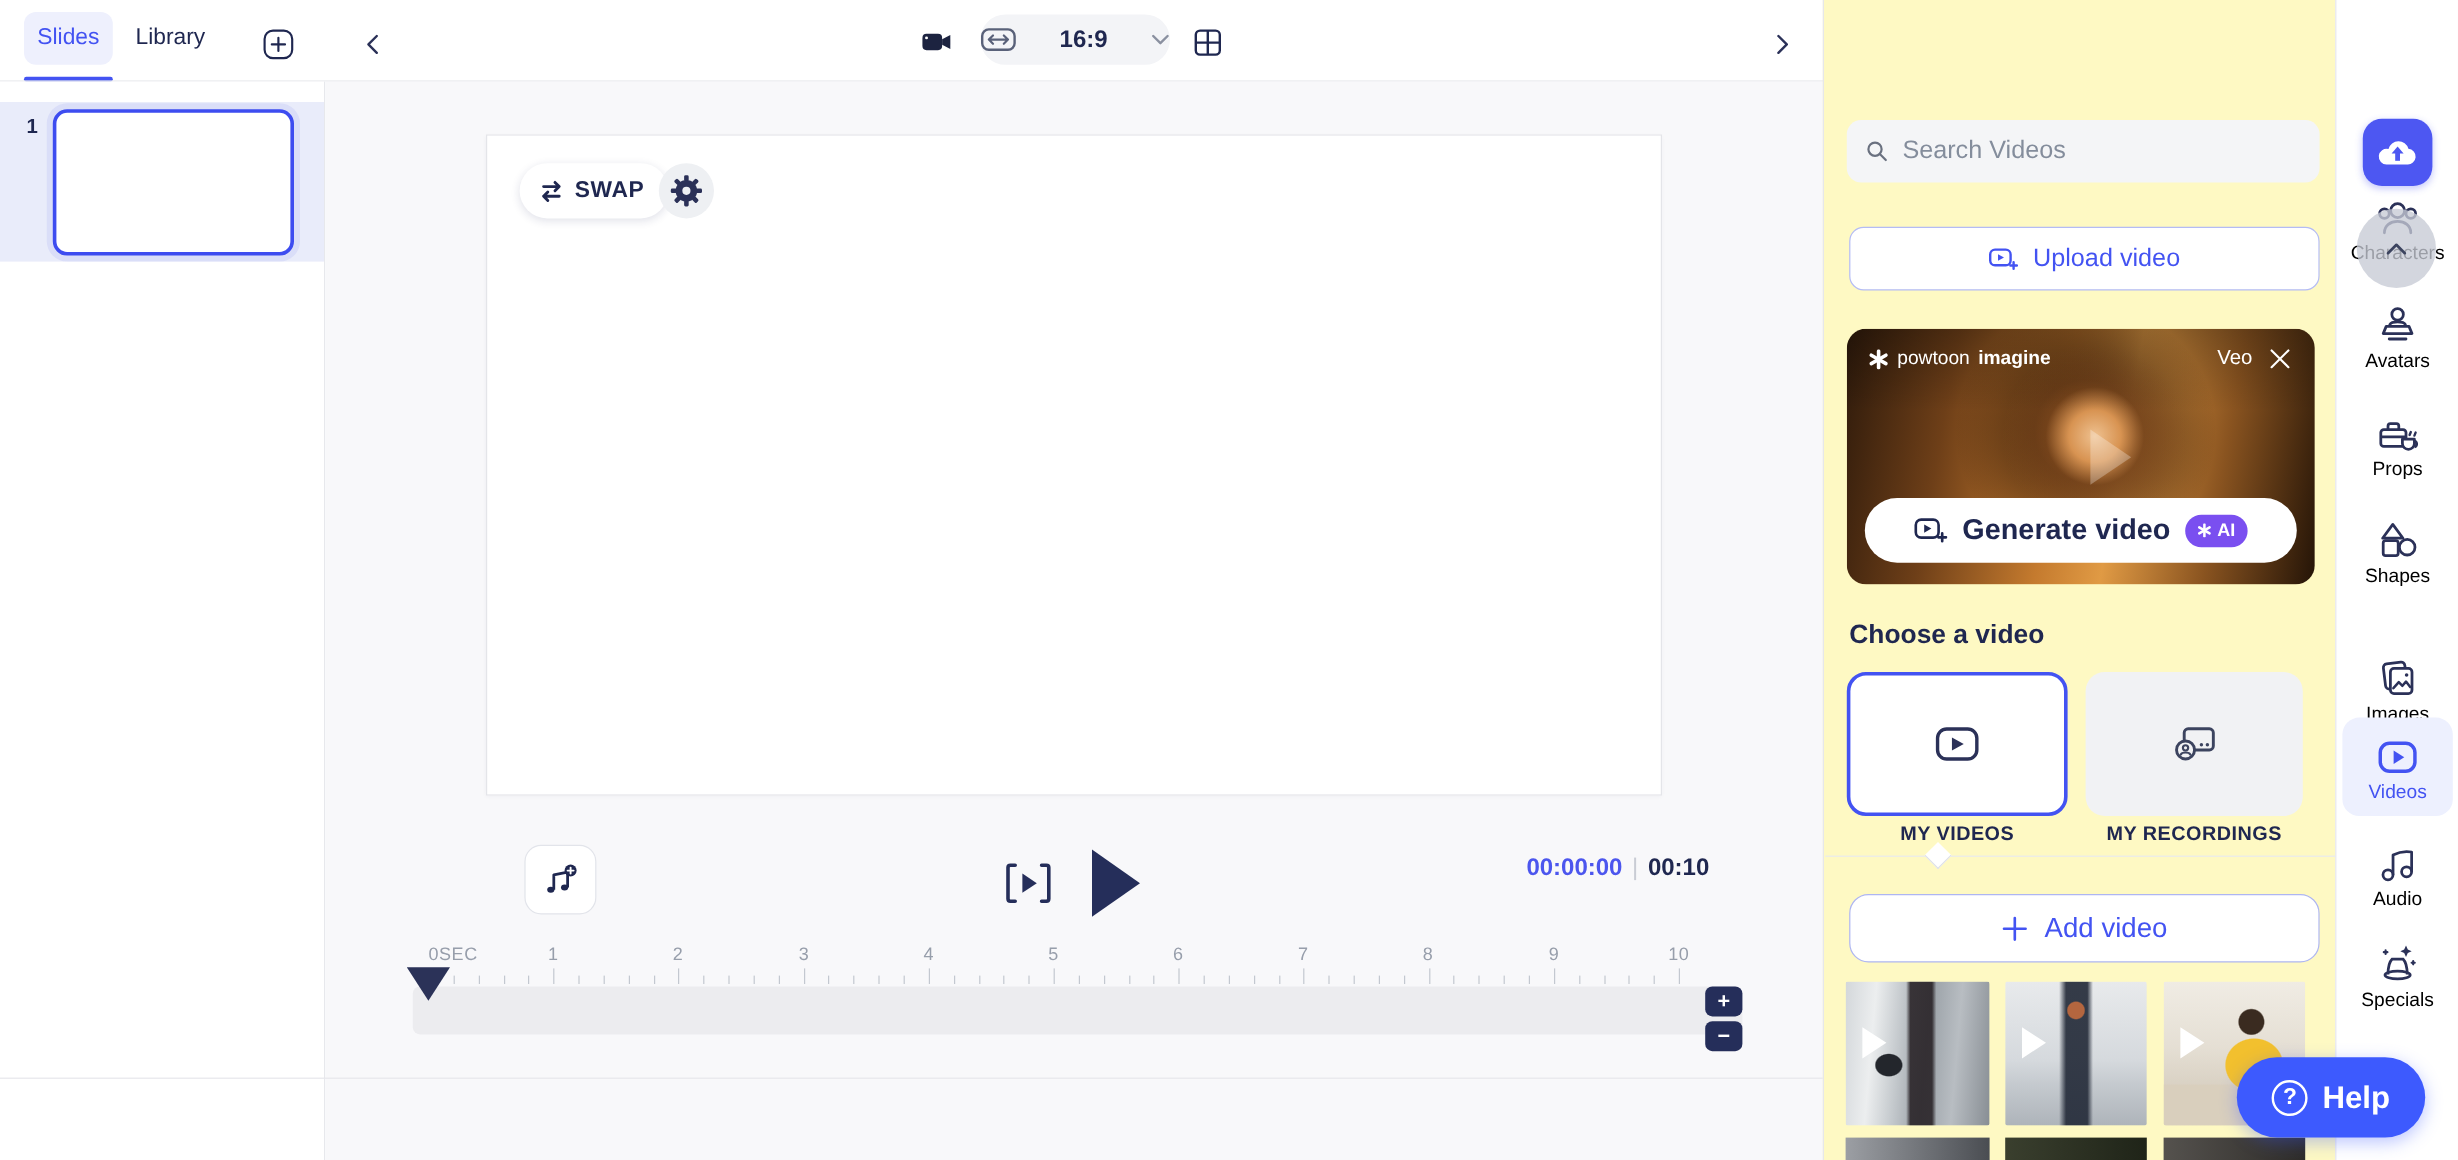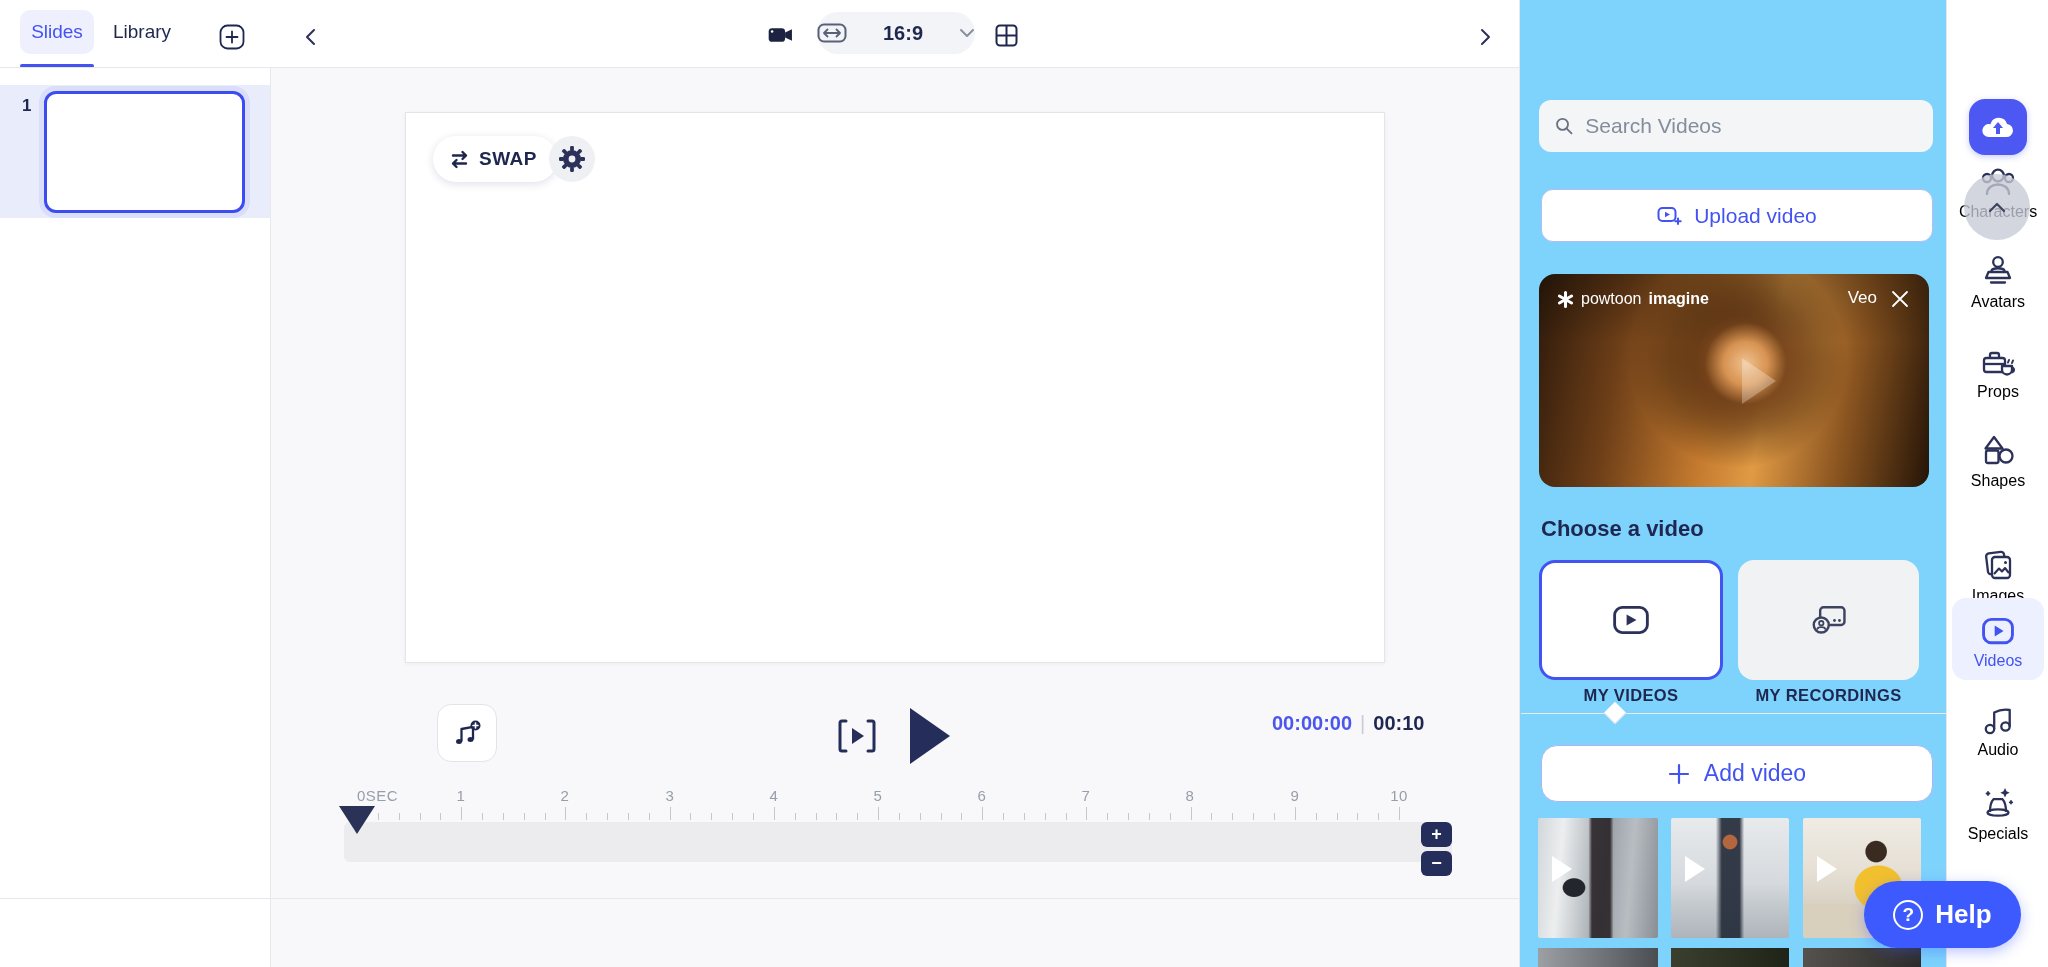--- a/index.html
+++ b/index.html
@@ -72,21 +72,21 @@
   .ticks { position:absolute; left:357px; top:806px; width:1044px; height:14px; }
   .tick { position:absolute; bottom:0; width:1px; height:7px; background:#c3c8d0; }
   .tick.major { height:13px; }
   .tl-track { position:absolute; left:344px; top:822px; width:1108px; height:40px; background:#ececef; border-radius:6px; cursor:pointer; }
   .playhead { position:absolute; left:339px; top:806px; width:0; height:0; cursor:grab;
     border-left:18px solid transparent; border-right:18px solid transparent; border-top:28px solid #2b3258; }
   .tl-zoom { position:absolute; left:1421px; width:31px; height:25px; background:#252e5a; color:#fff; border-radius:6px;
     display:flex; align-items:center; justify-content:center; font-size:18px; font-weight:700; cursor:pointer; }
 
   
-  .lib-panel { position:absolute; left:1519px; top:0; width:427px; height:967px; background:#7dd3fc; border-left:1px solid #e6e7eb; }
+  .lib-panel { position:absolute; left:1519px; top:0; width:427px; height:967px; background:#fef9c3; border-left:1px solid #e6e7eb; }
 
   .search-bar { position:absolute; left:19px; top:100px; width:394px; height:52px; background:#f4f5f7; border-radius:12px;
     display:flex; align-items:center; padding:0 16px; gap:12px; }
   .search-bar input { border:none; outline:none; background:transparent; width:100%; font-size:21px; color:#1f2750;
     font-family:"Liberation Sans", sans-serif; }
   .search-bar input::placeholder { color:#848d9c; }
 
   .upload-btn { position:absolute; left:21px; top:189px; width:392px; height:53px; background:#fff;
     border:1.5px solid #b4bcf5; border-radius:12px; display:flex; align-items:center; justify-content:center; gap:12px;
     color:#4353f2; font-size:21px; font-weight:500; cursor:pointer; }
@@ -406,20 +406,38 @@
         <span class="b1">powtoon</span>
         <span class="b2">imagine</span>
       </div>
       <span class="banner-veo">Veo</span>
       <div class="banner-close">
         <svg width="18" height="18" viewBox="0 0 18 18">
           <path d="M2 2 L16 16 M16 2 L2 16" stroke="#fff" stroke-width="1.8" stroke-linecap="round"></path>
         </svg>
       </div>
       <div class="banner-ghost-play"></div>
+      <div class="generate-btn">
+        <svg width="28" height="24" viewBox="0 0 28 24">
+          <rect x="1.5" y="3" width="19" height="15" rx="4.5" fill="none" stroke="#1f2750" stroke-width="2.2"></rect>
+          <path d="M8.5 7 L14.5 10.5 L8.5 14 Z" fill="#1f2750"></path>
+          <path d="M23.5 14.5 V21 M20.3 17.8 H26.7" stroke="#1f2750" stroke-width="2.2" stroke-linecap="round"></path>
+        </svg>
+        <span>Generate video</span>
+        <span class="ai-pill">
+          <svg width="12" height="12" viewBox="0 0 17 17">
+            <g stroke="#fff" stroke-width="3" stroke-linecap="round">
+              <path d="M8.5 1.5 L8.5 15.5"></path>
+                <path d="M2.4 5 L14.6 12"></path>
+                <path d="M14.6 5 L2.4 12"></path>
+            </g>
+          </svg>
+          <span>AI</span>
+        </span>
+      </div>
     </div>
 
     <h2 class="choose-title">Choose a video</h2>
 
     <div class="src-card sel">
       <svg width="40" height="36" viewBox="0 0 36 33">
         <rect x="3" y="5" width="30" height="23" rx="7" fill="none" stroke="#2b3158" stroke-width="2.6"></rect>
         <path d="M14 11.5 L23 16.5 L14 21.5 Z" fill="#2b3158"></path>
       </svg>
     </div>

